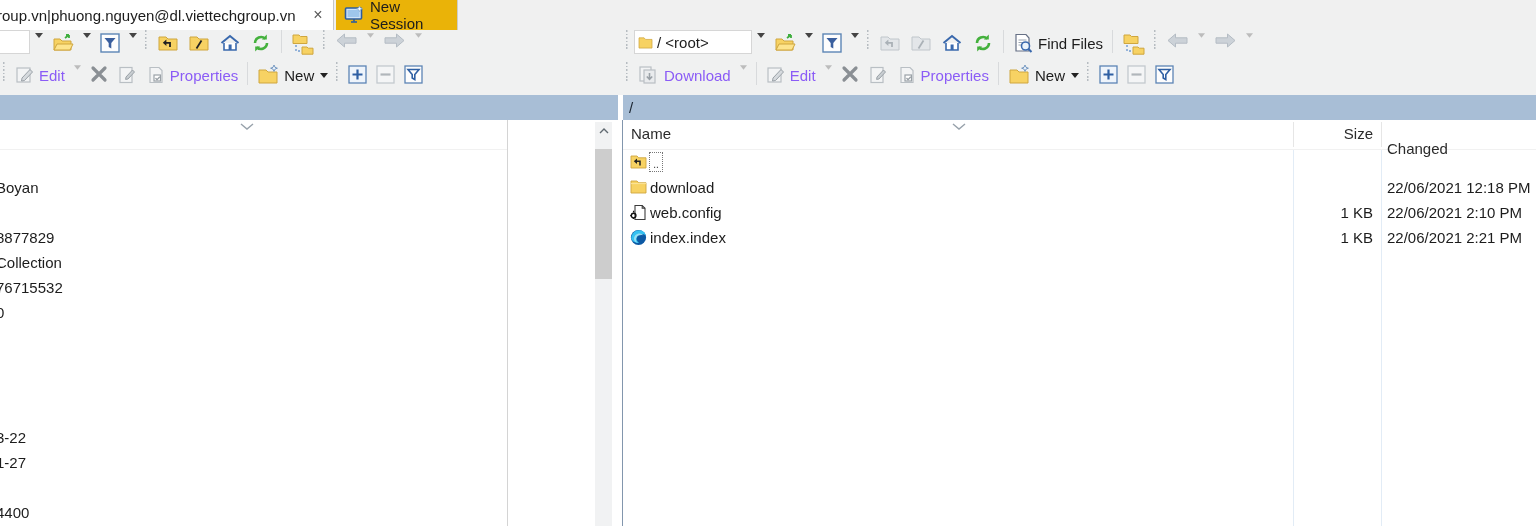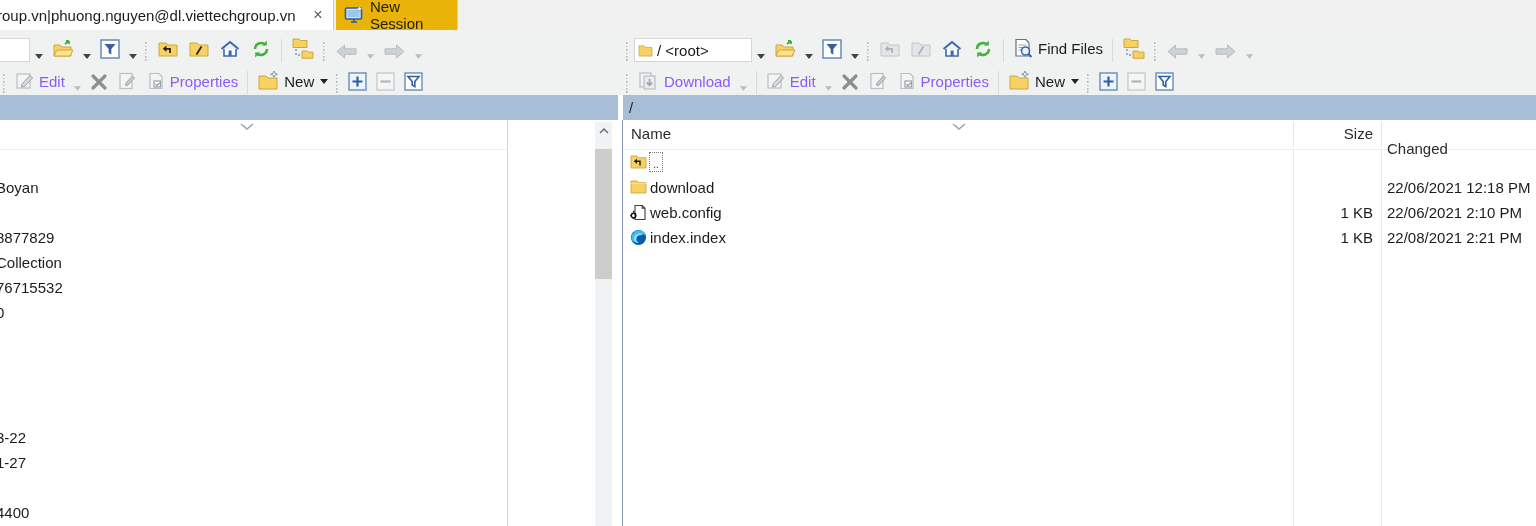--- a/index.html
+++ b/index.html
@@ -12,21 +12,21 @@
   #tab-active { position:absolute; left:0; top:0; width:334px; height:30px; background:#fff;
     border-right:1px solid #c6c6c6; display:flex; align-items:center; overflow:hidden; }
   #tab-active .ttext { white-space:nowrap; margin-left:-3px; }
   #tab-active .tclose { position:absolute; right:5px; top:5px; width:20px; height:20px;
     text-align:center; line-height:19px; color:#5a5a5a; font-size:16px; }
   #tab-new { position:absolute; left:336px; top:0; width:122px; height:30px; background:#eab308;
     border-right:1px solid #cccccc; display:flex; align-items:center; gap:6px; padding:0 8px; }
 
   
   #toolbars { position:absolute; left:0; top:30px; width:1536px; height:65px; background:#f0f1f1; }
-  .tbrow { position:absolute; height:32px; display:flex; align-items:flex-end; gap:1px; }
+  .tbrow { position:absolute; height:32px; display:flex; align-items:flex-start; gap:1px; }
   .tbtn { display:flex; align-items:center; gap:4px; padding:3px 4px; border-radius:2px; white-space:nowrap; }
   .tbtn.dis { color:#8b5cf6; }
   .grip { width:6px; height:20px; margin:0 2px;
     background-image:repeating-linear-gradient(to bottom,#b6bcc1 0 1.5px,transparent 1.5px 3.5px);
     background-size:1.5px 100%; background-repeat:no-repeat; background-position:1px center; }
   .vsep { width:1px; height:23px; background:#d8dadc; margin:0 4px; }
   .combo { display:flex; align-items:center; background:#fff; border:1px solid #d6d6d6;
     height:24px; padding:0 3px; gap:4px; }
   .caret { display:inline-block; margin-left:2px; }
   svg { display:block; }
@@ -517,18 +517,18 @@
         <div class="frow" style="top: 75px;">
           <span class="ficon">
             <svg width="17" height="17" viewBox="0 0 17 17">
               <circle cx="8.5" cy="8.5" r="7.6" fill="#0c59a4"></circle>
               <path d="M1.2 9.6C1.5 4.6 5.3 1 9.5 1.3c3.7.3 6 2.8 6.3 5.2-1.9-2-6.8-1.8-8.6 1-1.3 2-.6 4.9 1.9 6.3-3.8.6-7.5-1.7-7.9-4.2z" fill="#35c1f1"></path>
               <path d="M4.5 11.8c-1.3-2.8.3-6.3 3.4-7 2.5-.6 4.6.4 5.5 1.7-1.9-1-5.6-.4-6.9 1.9-1 1.7-.6 3.9 1.2 5.4-1.3-.2-2.6-1-3.2-2z" fill="#a7e3f4" opacity="0.85"></path>
             </svg>
           </span>
           <span class="fname">index.index</span>
           <span class="fsize">1 KB</span>
-          <span class="fchanged">22/08/2021 2:21 PM</span>
+          <span class="fchanged">22/06/2021 2:21 PM</span>
         </div>
       </div>
   </div>
 
 </div>
 
 </body></html>

